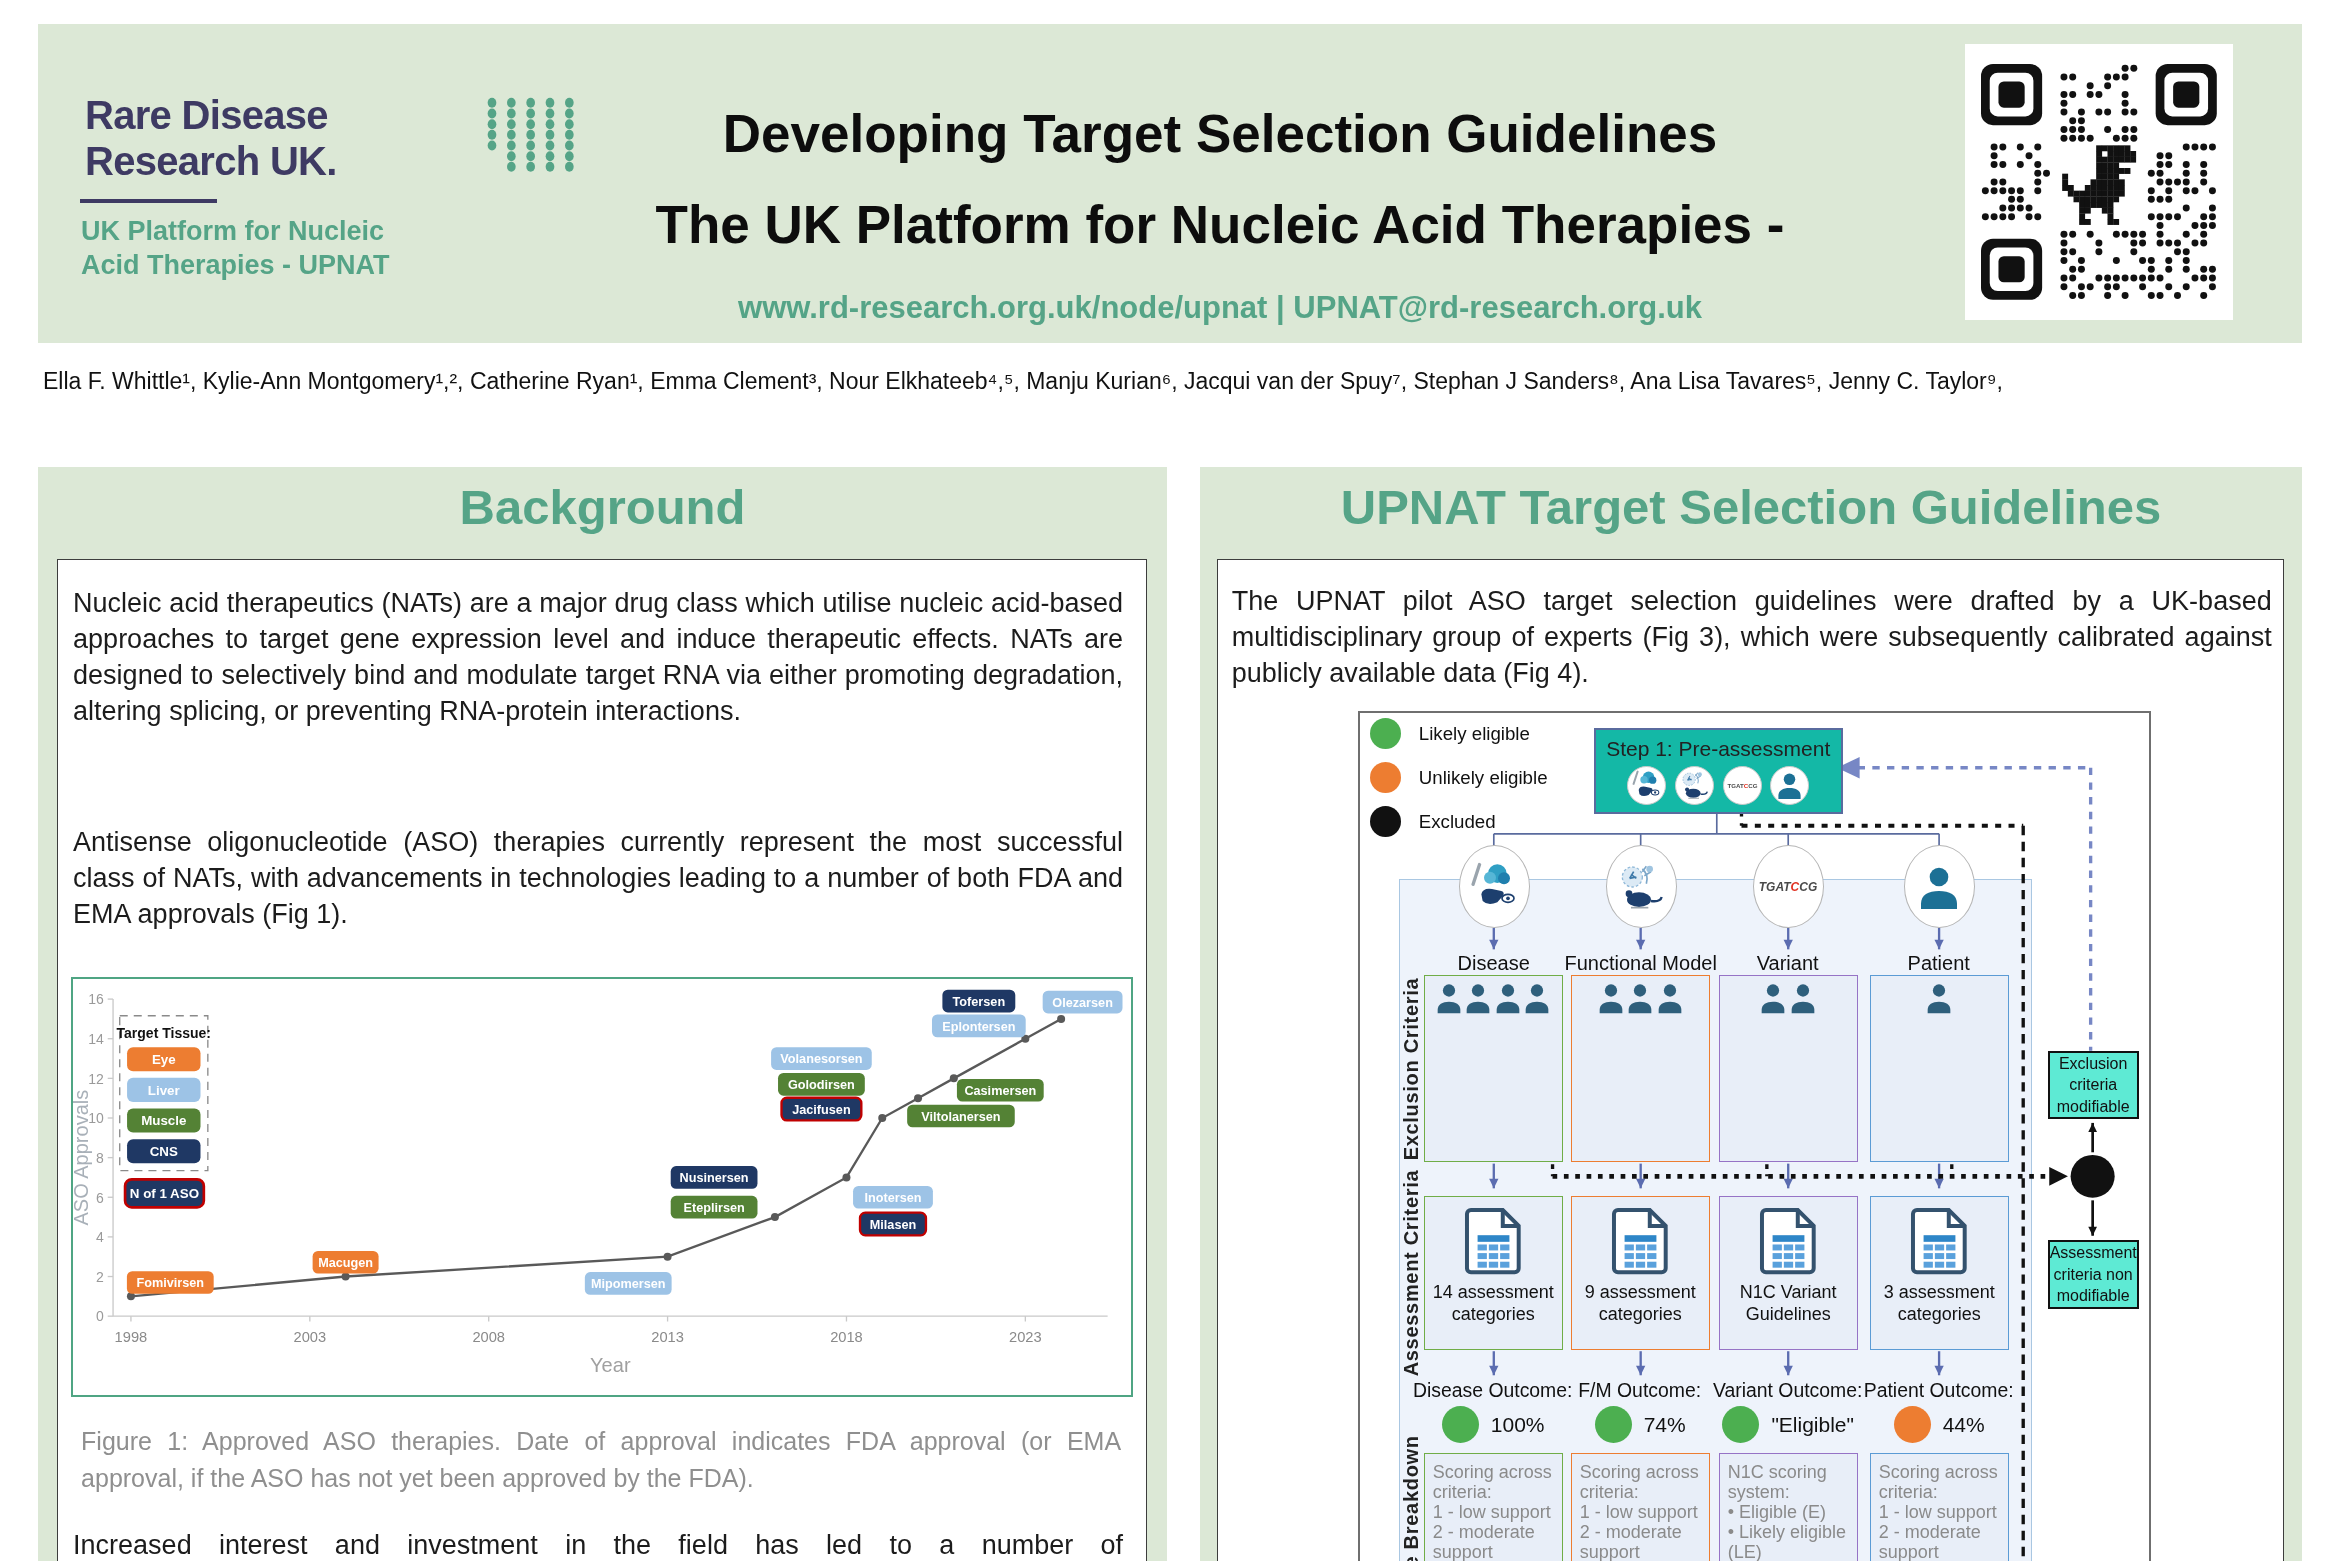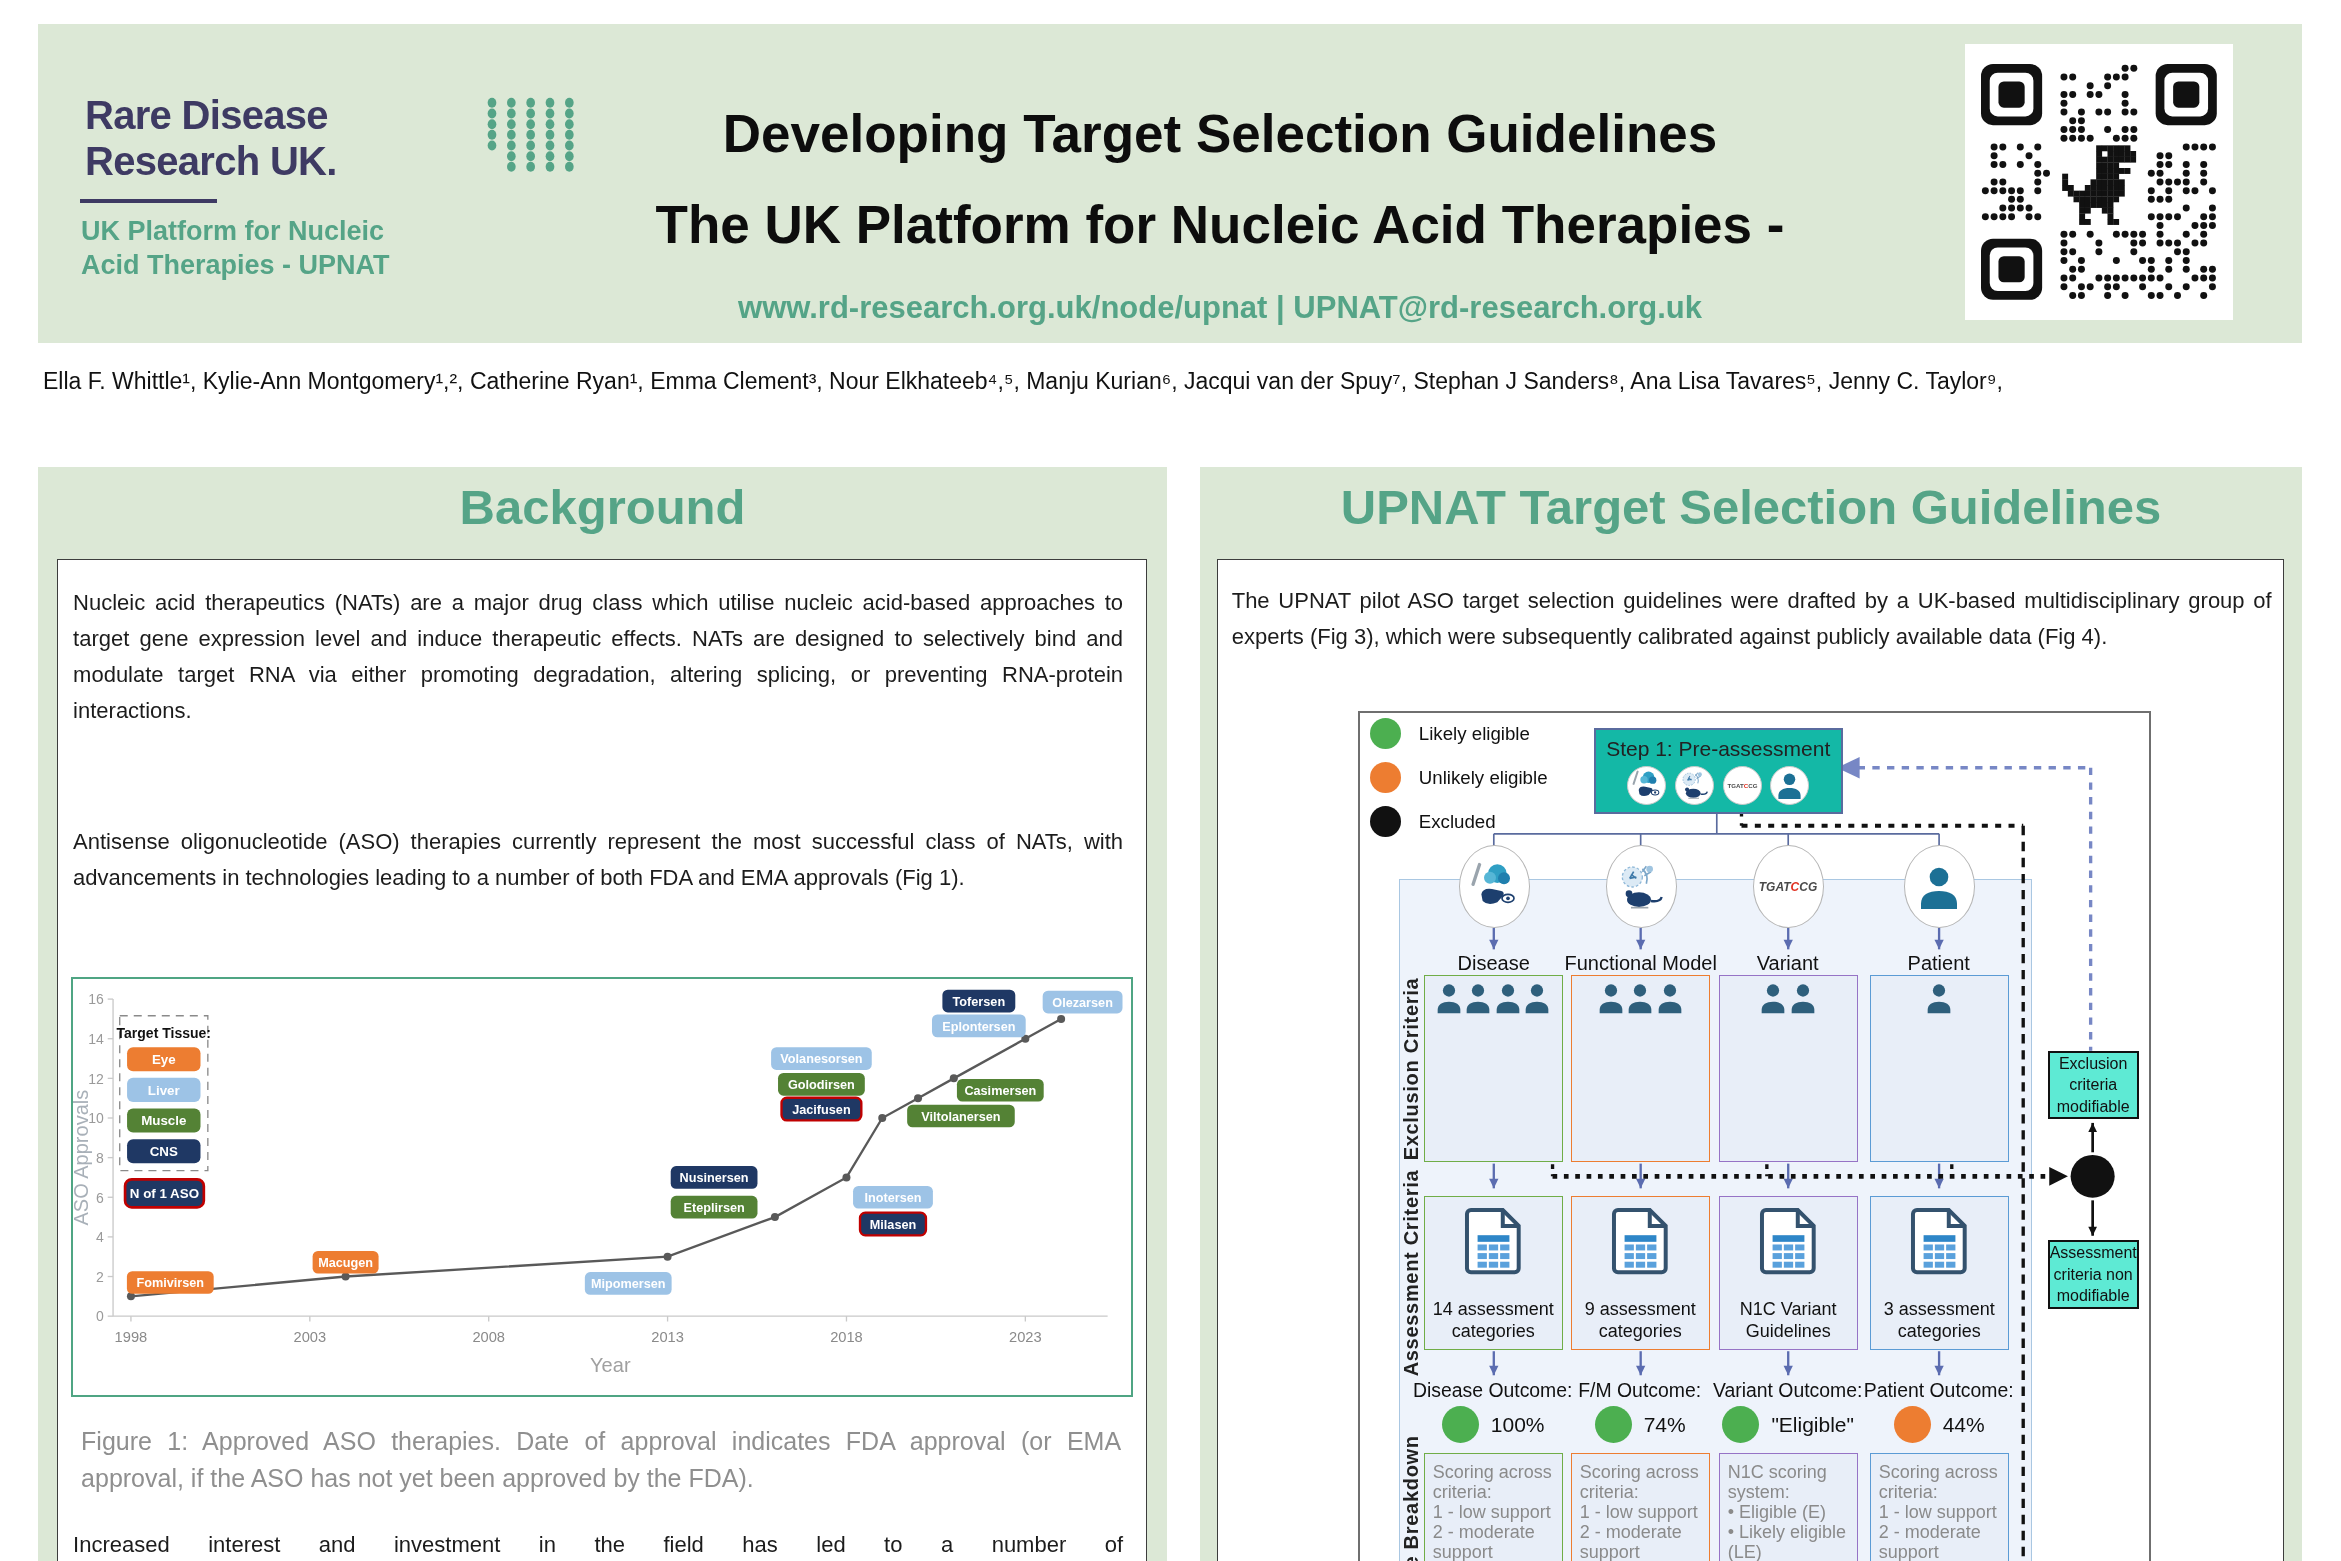--- a/index.html
+++ b/index.html
@@ -24,21 +24,21 @@
   
   .panel{position:absolute;top:467px;height:1135px;background:#dce8d6;}
   .panel.left{left:38px;width:1129px;}
   .panel.right{left:1200px;width:1102px;}
   .panel-heading{position:absolute;top:12px;left:0;width:100%;text-align:center;
                  font-size:49px;font-weight:bold;color:#55a487;}
   .content-box{position:absolute;top:92px;background:#ffffff;border:1.3px solid #3d3d3d;}
   .panel.left .content-box{left:18.7px;width:1088px;height:1068px;}
   .panel.right .content-box{left:16.7px;width:1065px;height:1068px;}
 
-  .body-para{position:absolute;font-size:22px;line-height:36px;color:#1c1c1c;
+  .body-para{position:absolute;font-size:27px;line-height:36px;color:#1c1c1c;
              text-align:justify;}
   .caption{position:absolute;font-size:25px;line-height:37px;color:#8f8f8f;text-align:justify;}
   .cut-line{text-align:justify;-moz-text-align-last:justify;text-align-last:justify;}
 
   .figure1{position:absolute;left:13.4px;top:417px;width:1058px;height:416px;
            border:2px solid #4fa583;background:#fff;}
 
   
   .figure3{position:absolute;left:140px;top:151px;width:789px;height:948px;
            border:2px solid #6f6f6f;background:#fff;overflow:hidden;}
@@ -56,21 +56,21 @@
                  border:1.3px solid #b5b5b5;z-index:3;display:flex;align-items:center;justify-content:center;}
   .seq-text{font-weight:bold;color:#4a4a4a;}
   .seq-text .hl{color:#e03020;}
   .blue-panel{position:absolute;left:39px;top:166px;width:631px;height:783px;
               background:#eef3fb;border:1.3px solid #a9c7e2;z-index:0;}
   .col-label{position:absolute;width:174px;text-align:center;font-size:20px;line-height:24px;
              color:#111;z-index:2;font-weight:500;}
   .col-box{position:absolute;width:139px;background:#e8eef8;z-index:2;box-sizing:border-box;}
   .people-row{display:flex;justify-content:center;margin-top:5.3px;}
   .doc-wrap{display:flex;justify-content:center;margin-top:9.3px;}
-  .doc-label{text-align:center;font-size:18px;line-height:21.4px;color:#111;margin-top:24px;}
+  .doc-label{text-align:center;font-size:18px;line-height:21.4px;color:#111;margin-top:7px;}
   .outcome-label{position:absolute;width:200px;text-align:center;font-size:19.4px;color:#111;
                  white-space:nowrap;z-index:2;}
   .outcome-row{position:absolute;display:flex;align-items:center;gap:12px;z-index:2;}
   .outcome-dot{width:37px;height:37px;border-radius:50%;}
   .outcome-val{font-size:21px;color:#111;}
   .score-box{position:absolute;width:139px;height:214px;background:#e8eef8;z-index:2;
              box-sizing:border-box;padding:8px 8px;}
   .score-line{font-size:18px;line-height:20px;color:#8a8a8a;}
   .side-label{position:absolute;white-space:nowrap;font-size:20px;font-weight:600;color:#222;
               letter-spacing:0.7px;z-index:2;transform:translate(-50%,-50%) rotate(-90deg);}

